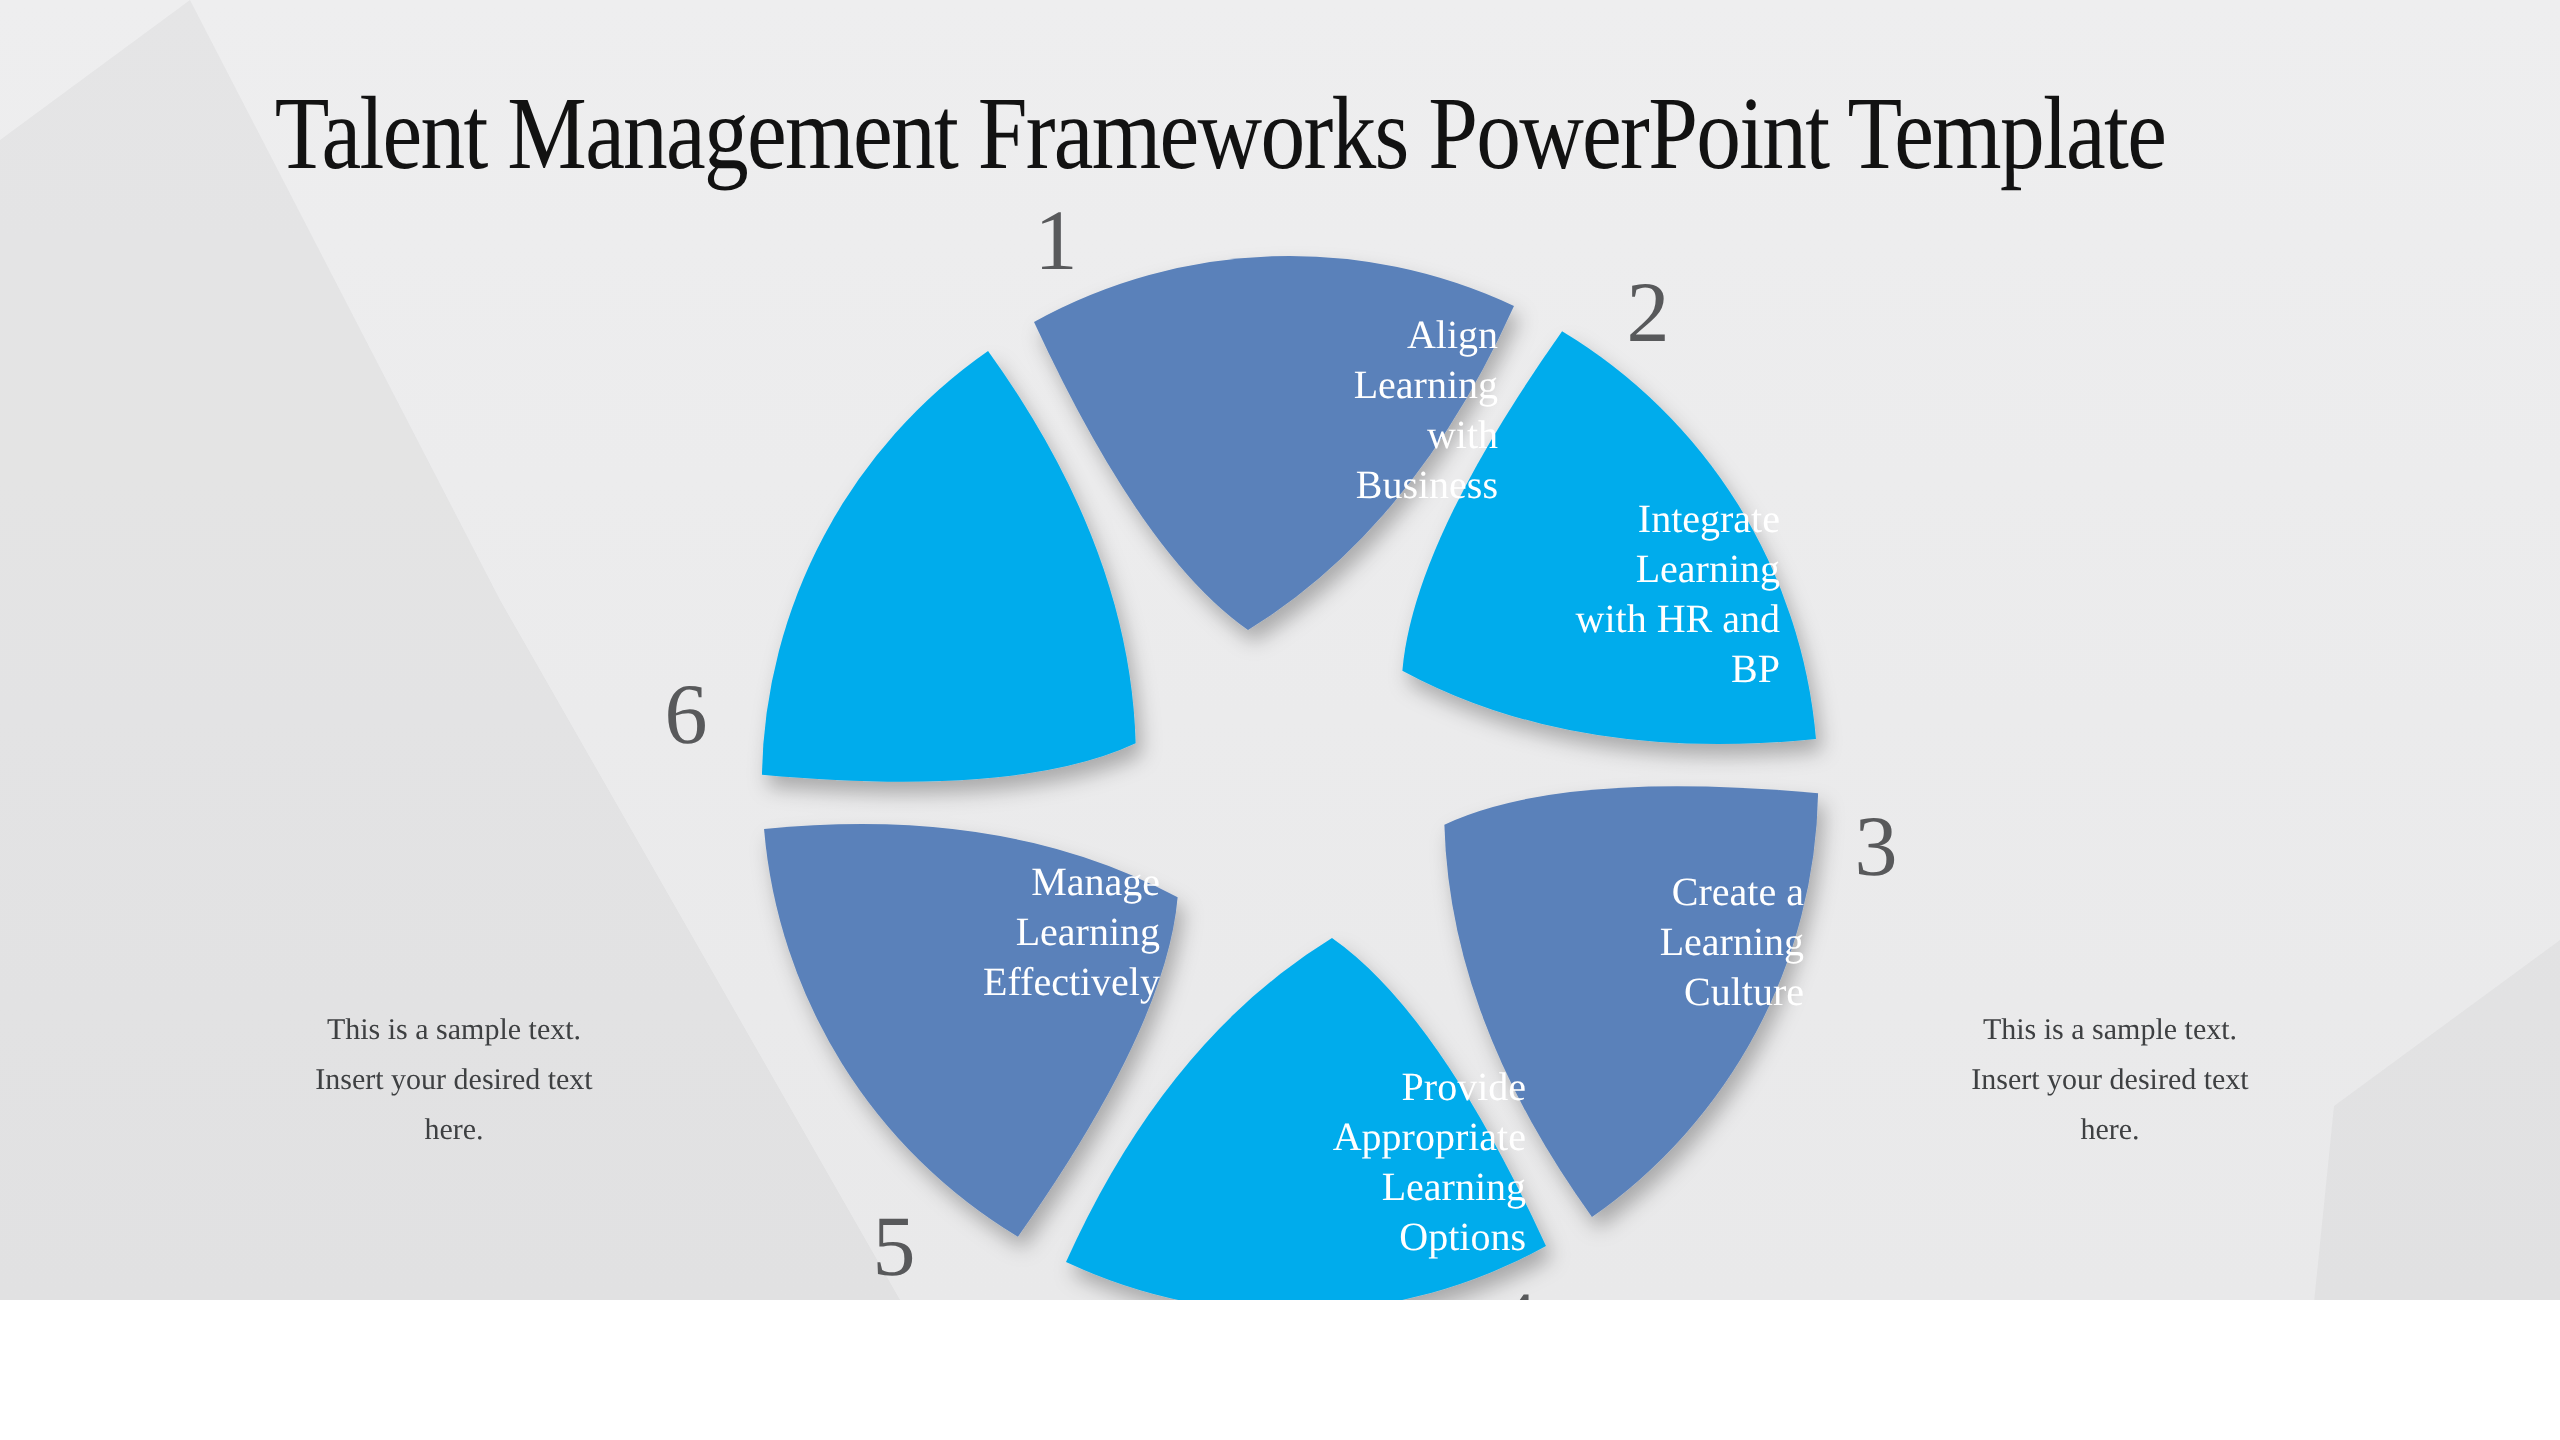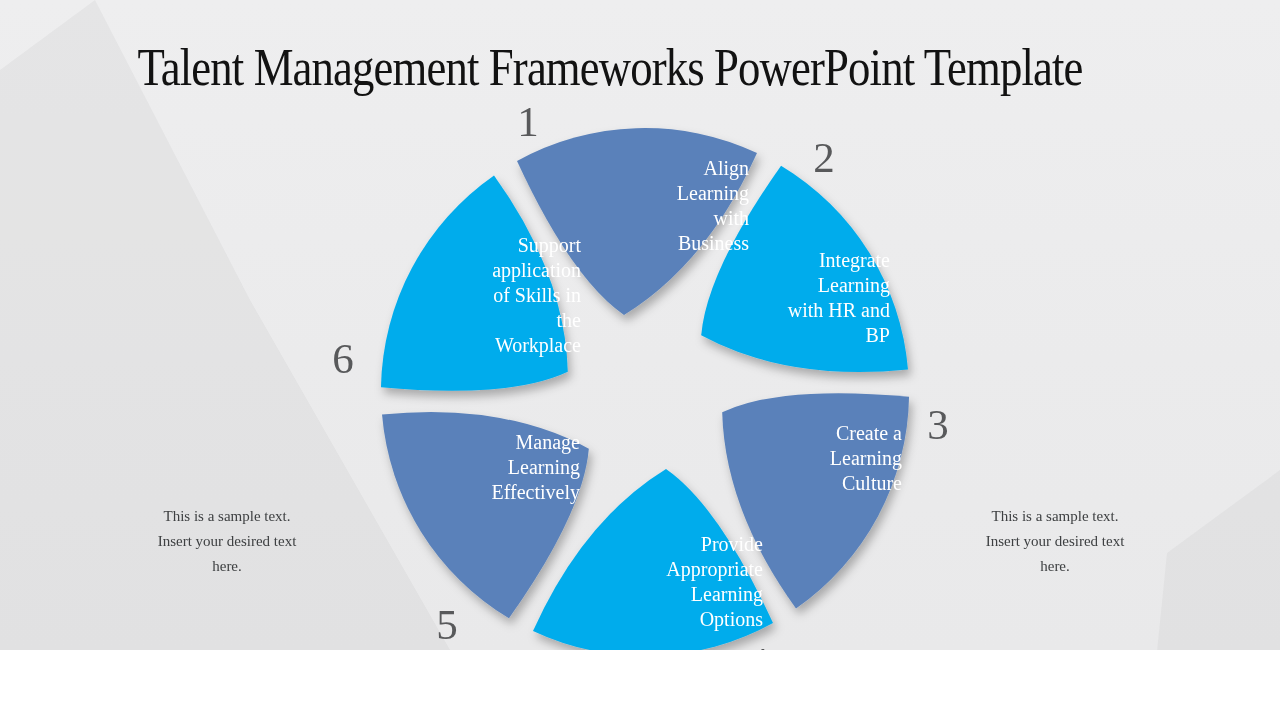--- a/index.html
+++ b/index.html
@@ -99,35 +99,30 @@
   </svg>
 
   <div class="step-label" style="left:649px;top:206px">Align
 Learning
 with
 Business</div>
   <div class="step-label" style="left:790px;top:298px">Integrate
 Learning
 with HR and
 BP</div>
-  <div class="step-label" style="left:802px;top:458px">Create a
+  <div class="step-label" style="left:802px;top:472px">Create a
 Learning
 Culture</div>
   <div class="step-label" style="left:663px;top:582px">Provide
 Appropriate
 Learning
 Options</div>
   <div class="step-label" style="left:480px;top:467px">Manage
 Learning
 Effectively</div>
-  <div class="step-label" style="left:481px;top:295px">Support
-application
-of Skills in
-the
-Workplace</div>
 
 
   <div class="step-number" style="left:528px;top:121px">1</div>
   <div class="step-number" style="left:824px;top:157px">2</div>
   <div class="step-number" style="left:938px;top:424px">3</div>
   <div class="step-number" style="left:758px;top:662px">4</div>
   <div class="step-number" style="left:447px;top:624px">5</div>
   <div class="step-number" style="left:343px;top:358px">6</div>
 
   <div class="side-note" style="left:227px;top:541px">This is a sample text.

